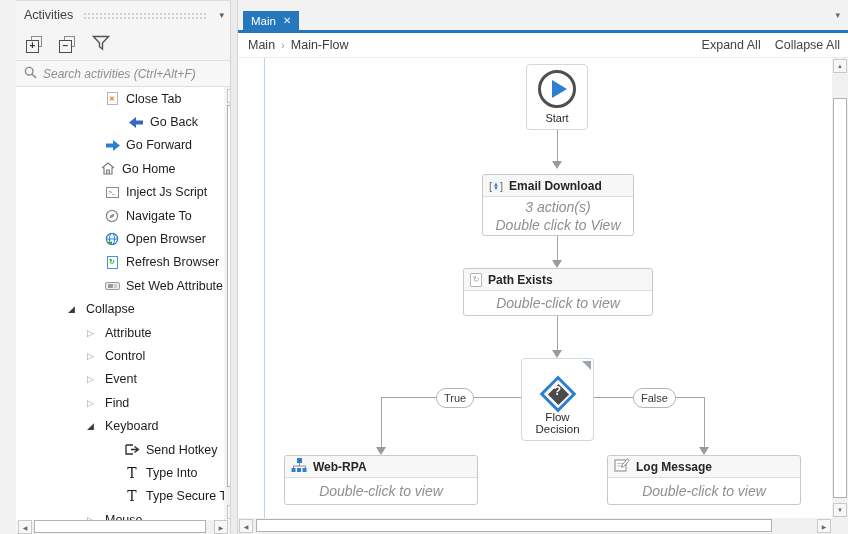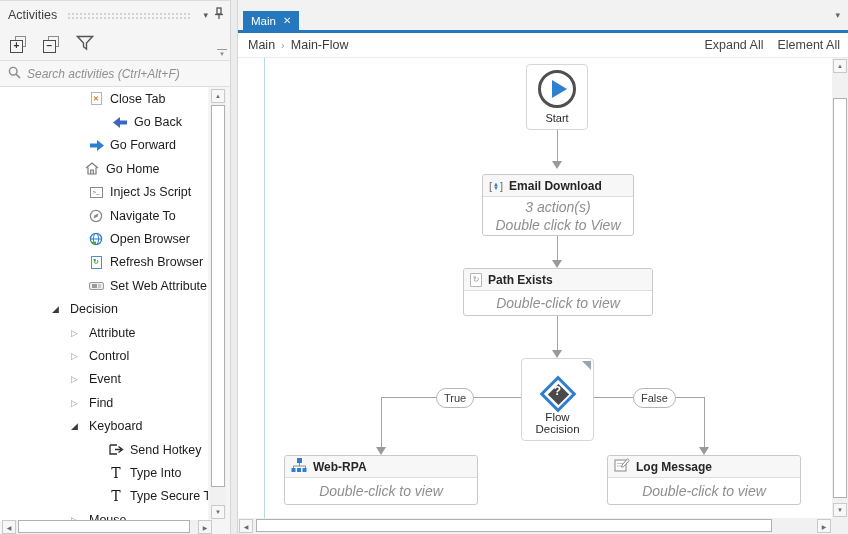--- a/index.html
+++ b/index.html
@@ -1,21 +1,21 @@
 <!DOCTYPE html>
 <html><head>
 <meta charset="utf-8">
 <style>
   * { margin:0; padding:0; box-sizing:border-box; }
   html,body { width:848px; height:534px; }
   body { font-family:"Liberation Sans", sans-serif; font-size:12px; color:#1c1c1c; background:#f2f2f2; overflow:hidden; }
   #app { position:relative; width:848px; height:534px; background:#f2f2f2; }
 
   
-  #left-panel { position:absolute; left:0; top:0; width:230px; height:534px; background:#f5f5f5; border-top:1px solid #dcdcdc; }
+  #left-panel { position:absolute; left:16px; top:0; width:230px; height:534px; background:#f5f5f5; border-top:1px solid #dcdcdc; }
   .panel-title { position:relative; height:28px; display:flex; align-items:center; padding:0 6px 0 8px; }
   .panel-title .ttl { color:#3f3f3f; font-size:12.5px; }
   .drag-texture { flex:1; height:8px; margin:2px 8px 0 10px;
      background-image:radial-gradient(#d2d2d2 1px, transparent 1.2px); background-size:4px 4px; }
   .caret { color:#5a5a5a; font-size:9px; padding:0 4px; }
   .pin { margin-left:2px; }
 
   .panel-toolbar { position:relative; height:32px; display:flex; align-items:center; gap:14px; padding-left:10px; border-bottom:1px solid #dedede; }
   .tb-ico { position:relative; width:19px; height:18px; cursor:pointer; }
   .tb-ico .back-sq { position:absolute; left:5px; top:0; width:11px; height:11px; border:1px solid #8a8a8a; background:#f5f5f5; }
@@ -215,21 +215,21 @@
         <span class="ticon">
             <span style="width:15px;height:8px;border:1px solid #9a9a9a;border-radius:2px;background:#eee;display:flex;align-items:center;justify-content:center;gap:1px;">
               <i style="width:5px;height:4px;background:#9a9a9a"></i>
               <i style="width:3px;height:4px;background:#c9c9c9"></i>
             </span>
           </span>
         <span class="tlabel">Set Web Attribute</span>
       </div>
       <div class="trow" style="padding-left:52px">
         <span class="texp-open">◢</span>
-        <span class="tlabel">Decision</span>
+        <span class="tlabel">Collapse</span>
       </div>
       <div class="trow" style="padding-left:71px">
         <span class="texp-closed">▷</span>
         <span class="tlabel">Attribute</span>
       </div>
       <div class="trow" style="padding-left:71px">
         <span class="texp-closed">▷</span>
         <span class="tlabel">Control</span>
       </div>
       <div class="trow" style="padding-left:71px">
@@ -295,21 +295,21 @@
       <span id="tabstrip-caret">▾</span>
     </div>
     <div id="accentbar"></div>
 
     <div id="breadcrumb-bar">
       <span class="bc-seg">Main</span>
       <span class="bc-sep">›</span>
       <span class="bc-seg">Main-Flow</span>
       <div id="bc-actions">
         <span>Expand All</span>
-        <span>Element All</span>
+        <span>Collapse All</span>
       </div>
     </div>
 
     <div id="content">
       <div id="canvas">
         <div id="guide-line"></div>
 
         <div id="start-card">
           <div id="start-circle">
               <div id="start-play"></div>

